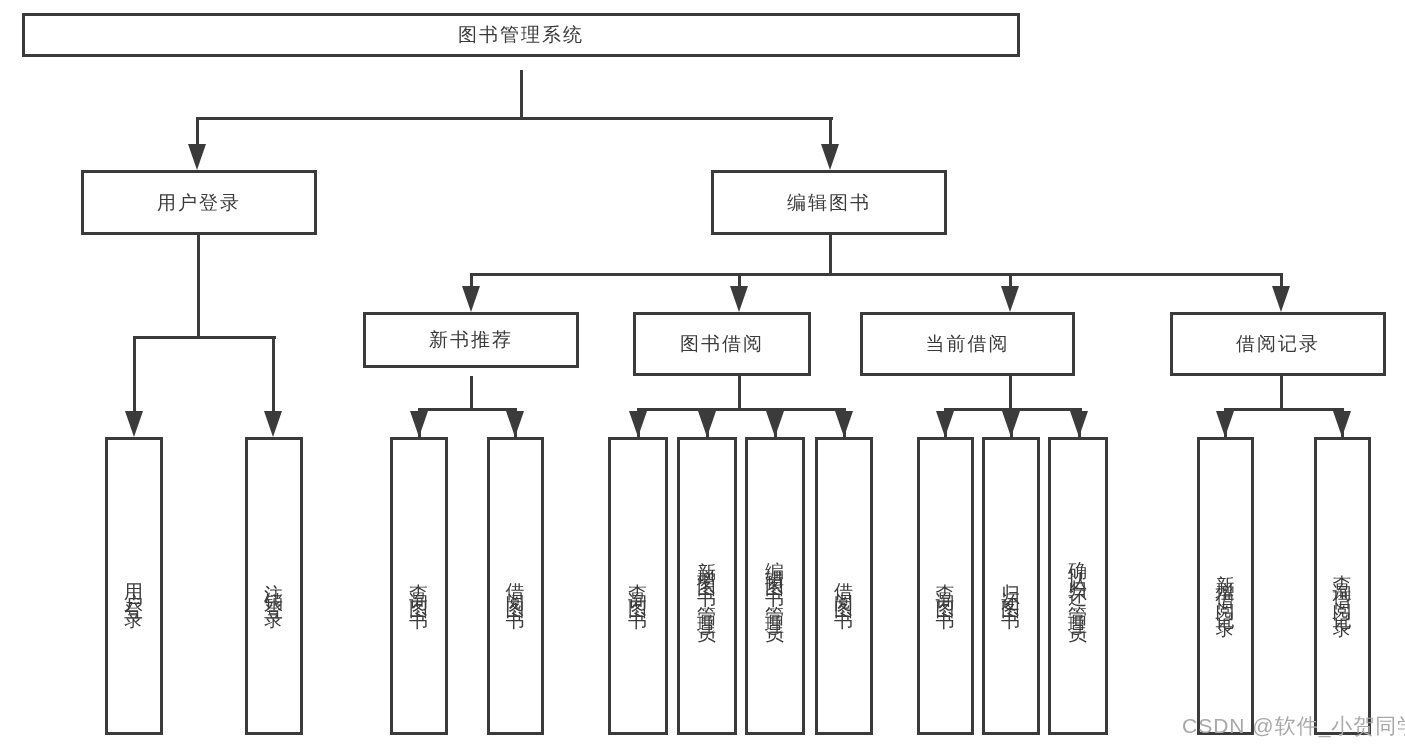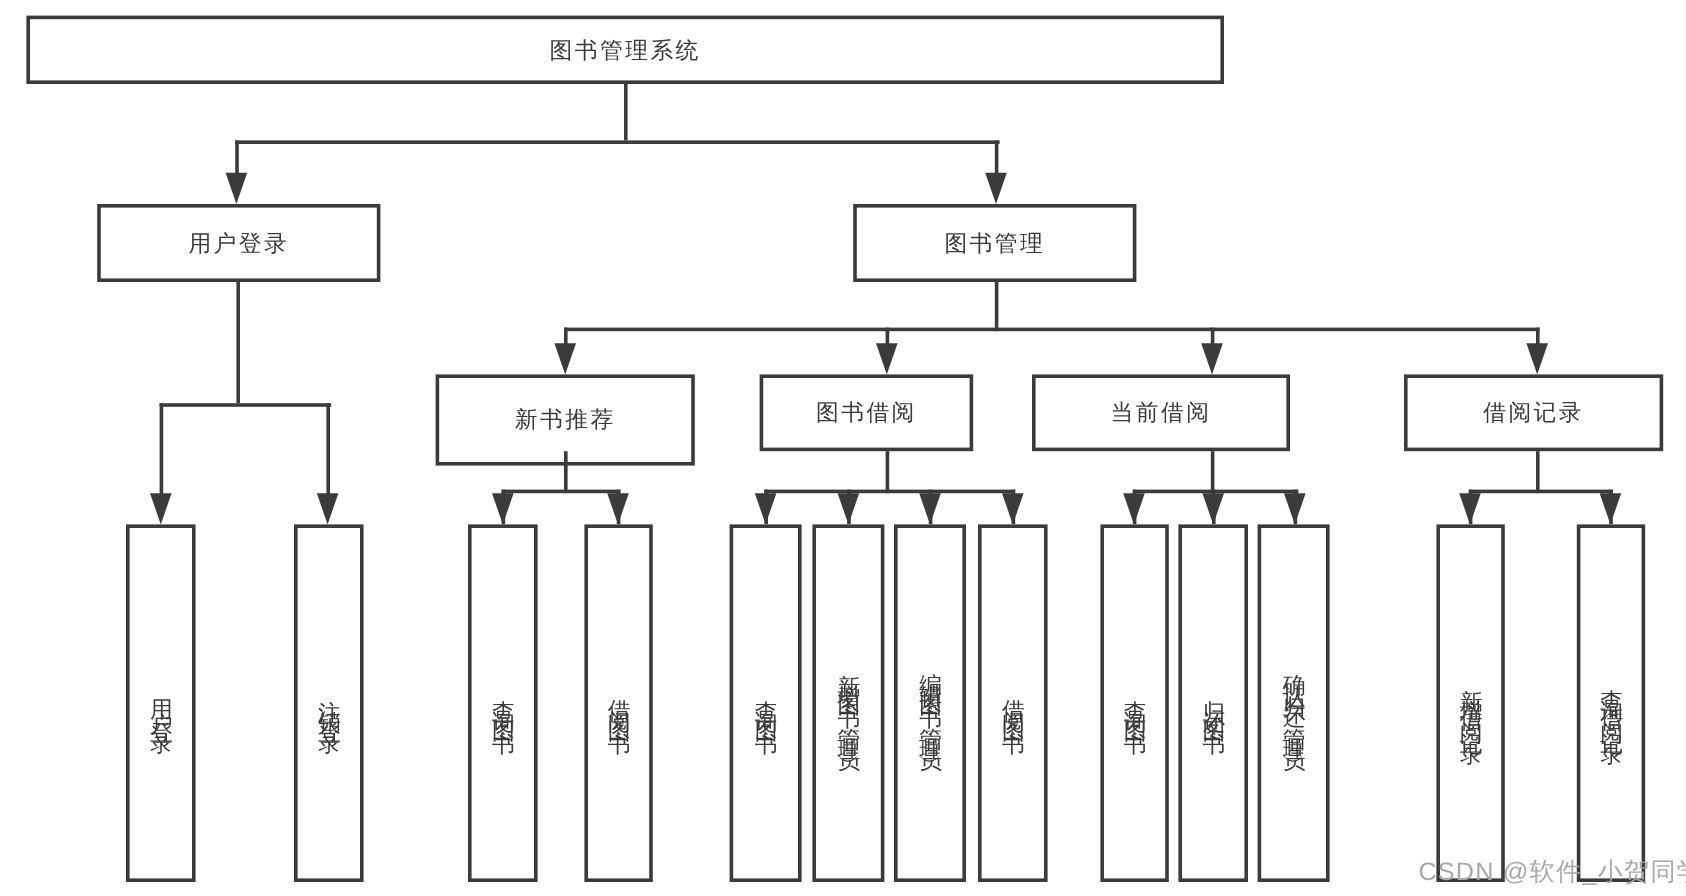--- a/index.html
+++ b/index.html
@@ -52,57 +52,57 @@
     letter-spacing:1px;
     white-space:nowrap;
     z-index:5;
   }
 </style>
 </head>
 <body>
 
 <div id="stage">
 
-  <div class="hbox" style="left:22px;top:13px;width:998px;height:57px;">
+  <div class="hbox" style="left:22px;top:13px;width:998px;height:44px;">
     <span>图书管理系统</span>
   </div>
 
   <div class="vl" style="left:520px;top:70px;height:47px;"></div>
   <div class="hl" style="left:196px;top:117px;width:637px;"></div>
   <div class="vl" style="left:196px;top:117px;height:30px;"></div>
   <div class="ah" style="left:188px;top:144px;"></div>
   <div class="vl" style="left:829px;top:117px;height:30px;"></div>
   <div class="ah" style="left:821px;top:144px;"></div>
 
   <div class="hbox" style="left:81px;top:170px;width:236px;height:65px;">
     <span>用户登录</span>
   </div>
   <div class="hbox" style="left:711px;top:170px;width:236px;height:65px;">
-    <span>图书管理</span>
+    <span>编辑图书</span>
   </div>
 
   <div class="vl" style="left:197px;top:235px;height:101px;"></div>
   <div class="hl" style="left:133px;top:336px;width:143px;"></div>
   <div class="vl" style="left:133px;top:336px;height:77px;"></div>
   <div class="ah" style="left:125px;top:411px;"></div>
   <div class="vl" style="left:272px;top:336px;height:77px;"></div>
   <div class="ah" style="left:264px;top:411px;"></div>
 
   <div class="vl" style="left:829px;top:235px;height:41px;"></div>
   <div class="hl" style="left:470px;top:273px;width:813px;"></div>
   <div class="vl" style="left:470px;top:273px;height:16px;"></div>
   <div class="ah" style="left:462px;top:286px;"></div>
   <div class="vl" style="left:738px;top:273px;height:16px;"></div>
   <div class="ah" style="left:730px;top:286px;"></div>
   <div class="vl" style="left:1009px;top:273px;height:16px;"></div>
   <div class="ah" style="left:1001px;top:286px;"></div>
   <div class="vl" style="left:1280px;top:273px;height:16px;"></div>
   <div class="ah" style="left:1272px;top:286px;"></div>
 
-  <div class="hbox" style="left:363px;top:312px;width:216px;height:76px;text-align:center;">
+  <div class="hbox" style="left:363px;top:312px;width:216px;height:56px;text-align:center;">
     <span>新书推荐</span>
   </div>
   <div class="hbox" style="left:633px;top:312px;width:178px;height:64px;">
     <span>图书借阅</span>
   </div>
   <div class="hbox" style="left:860px;top:312px;width:215px;height:64px;">
     <span>当前借阅</span>
   </div>
   <div class="hbox" style="left:1170px;top:312px;width:216px;height:64px;">
     <span>借阅记录</span>

